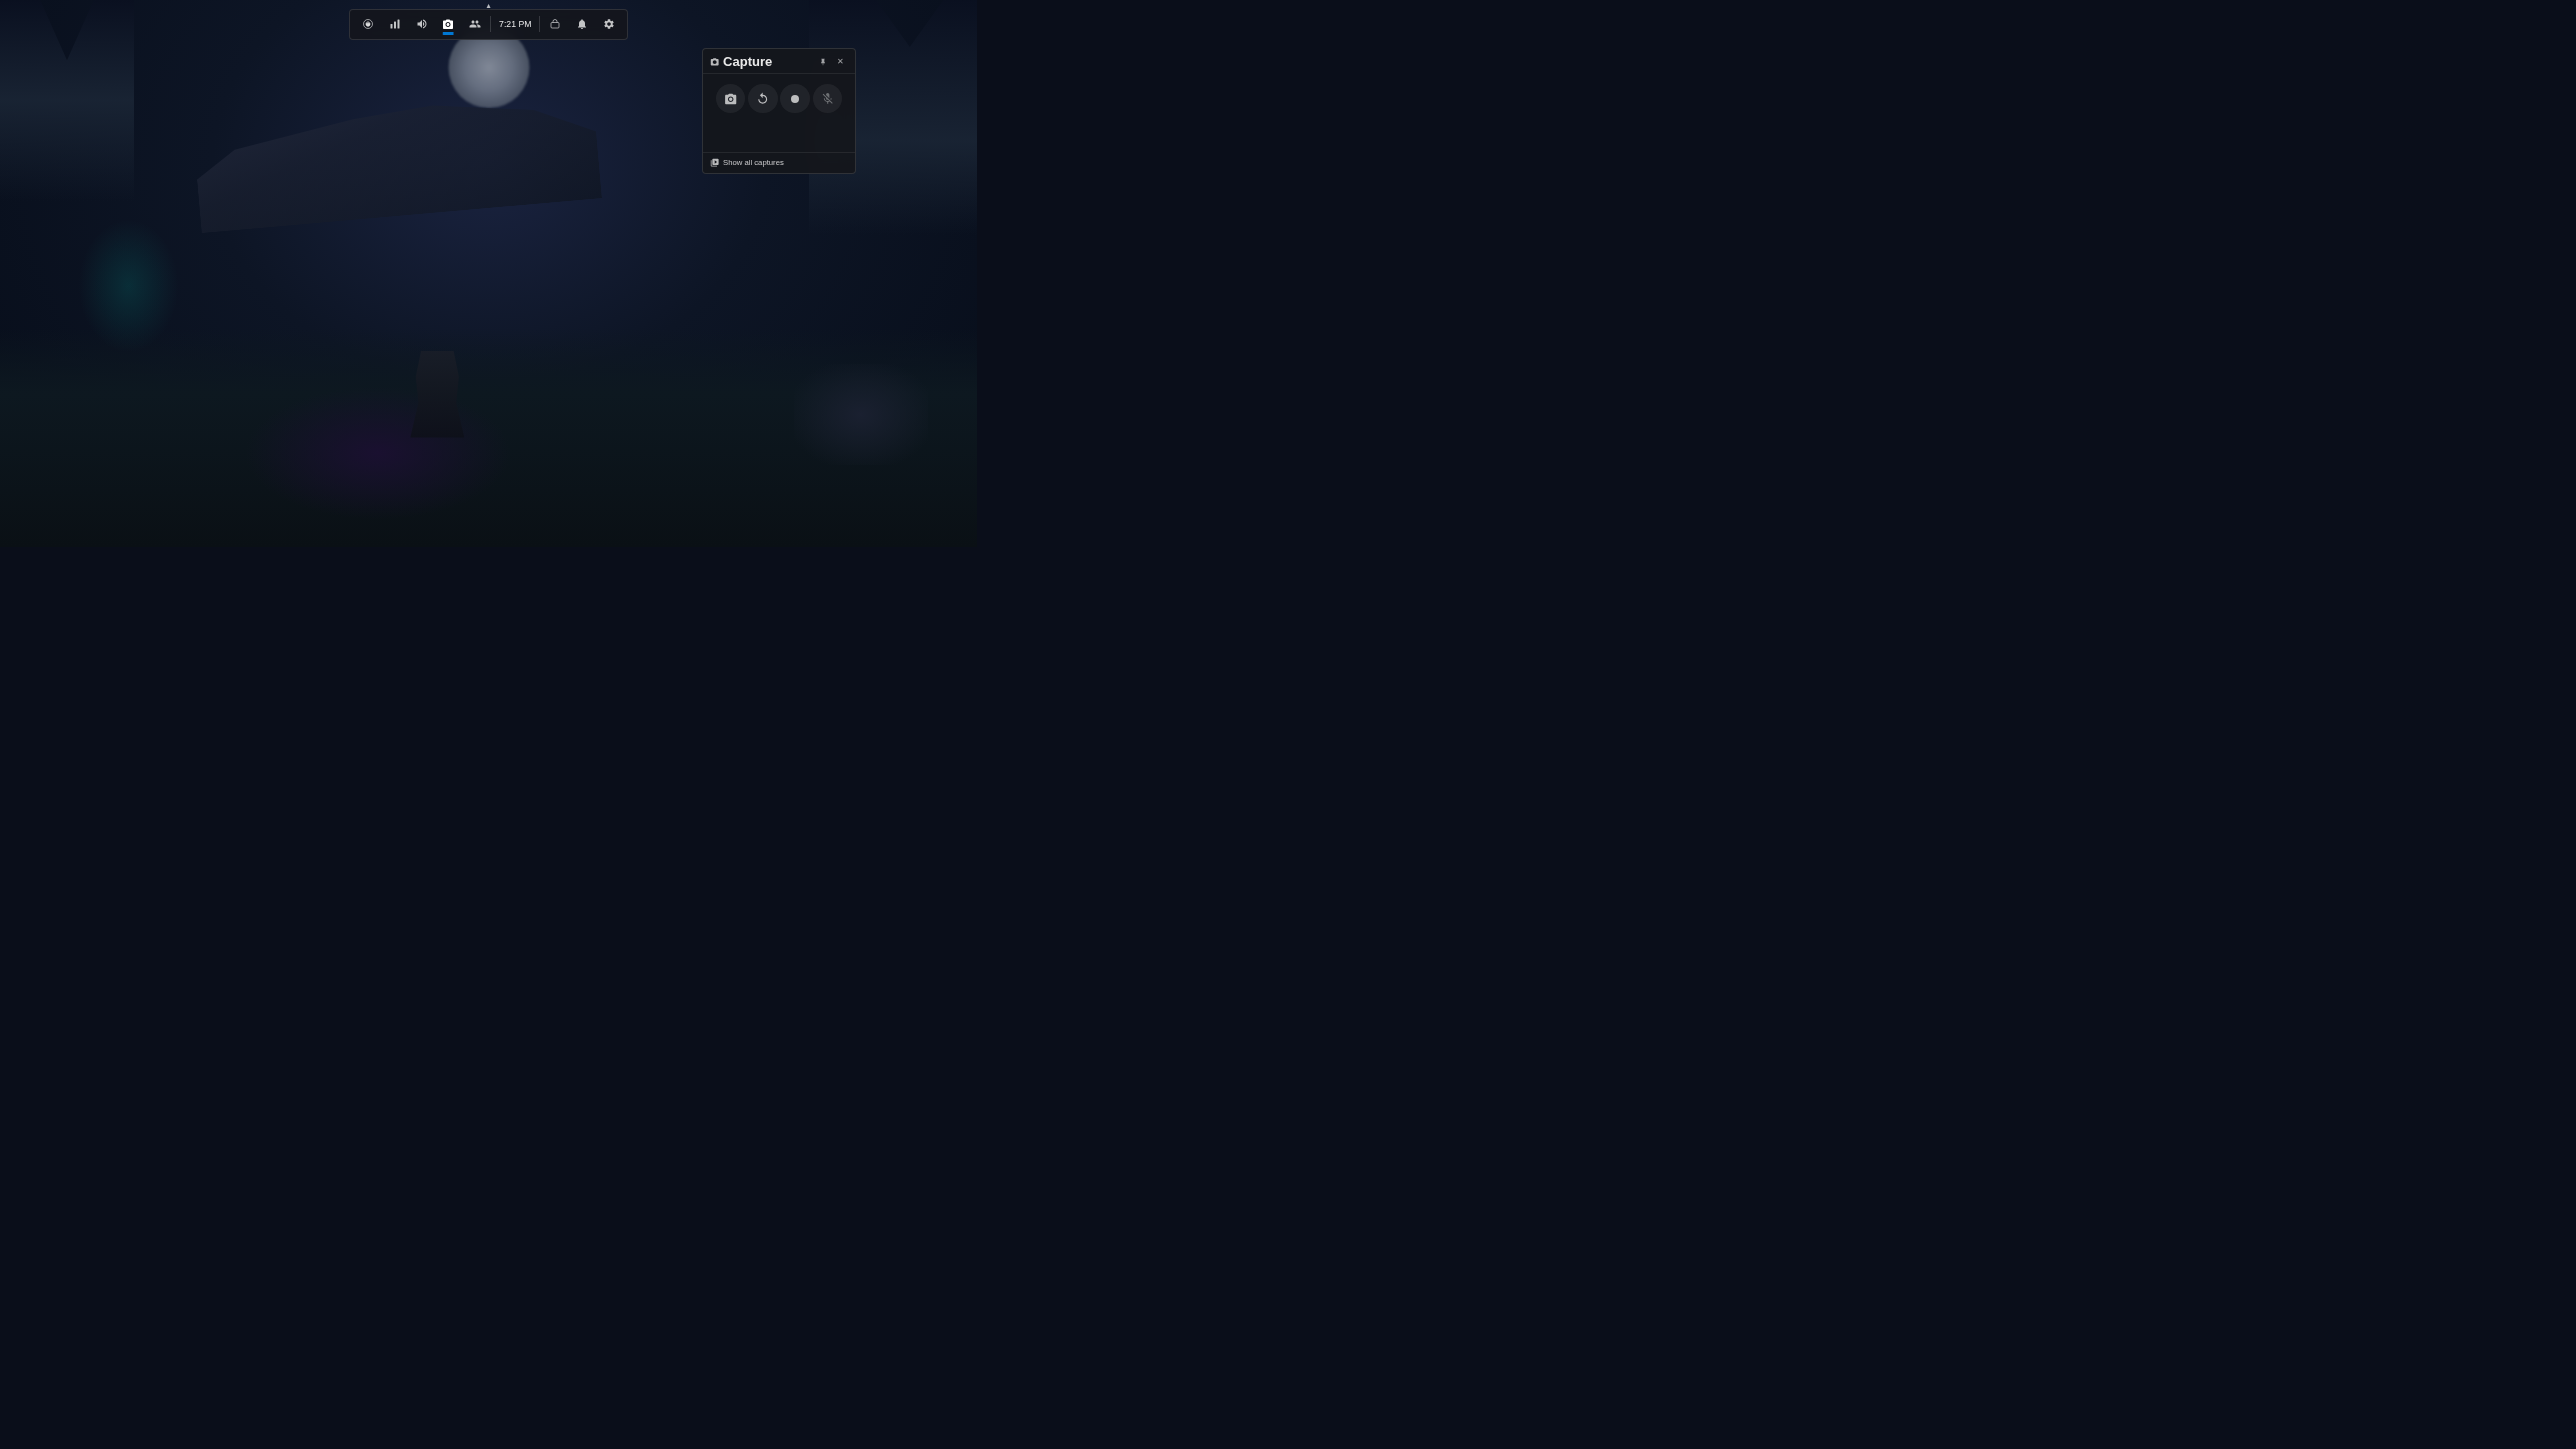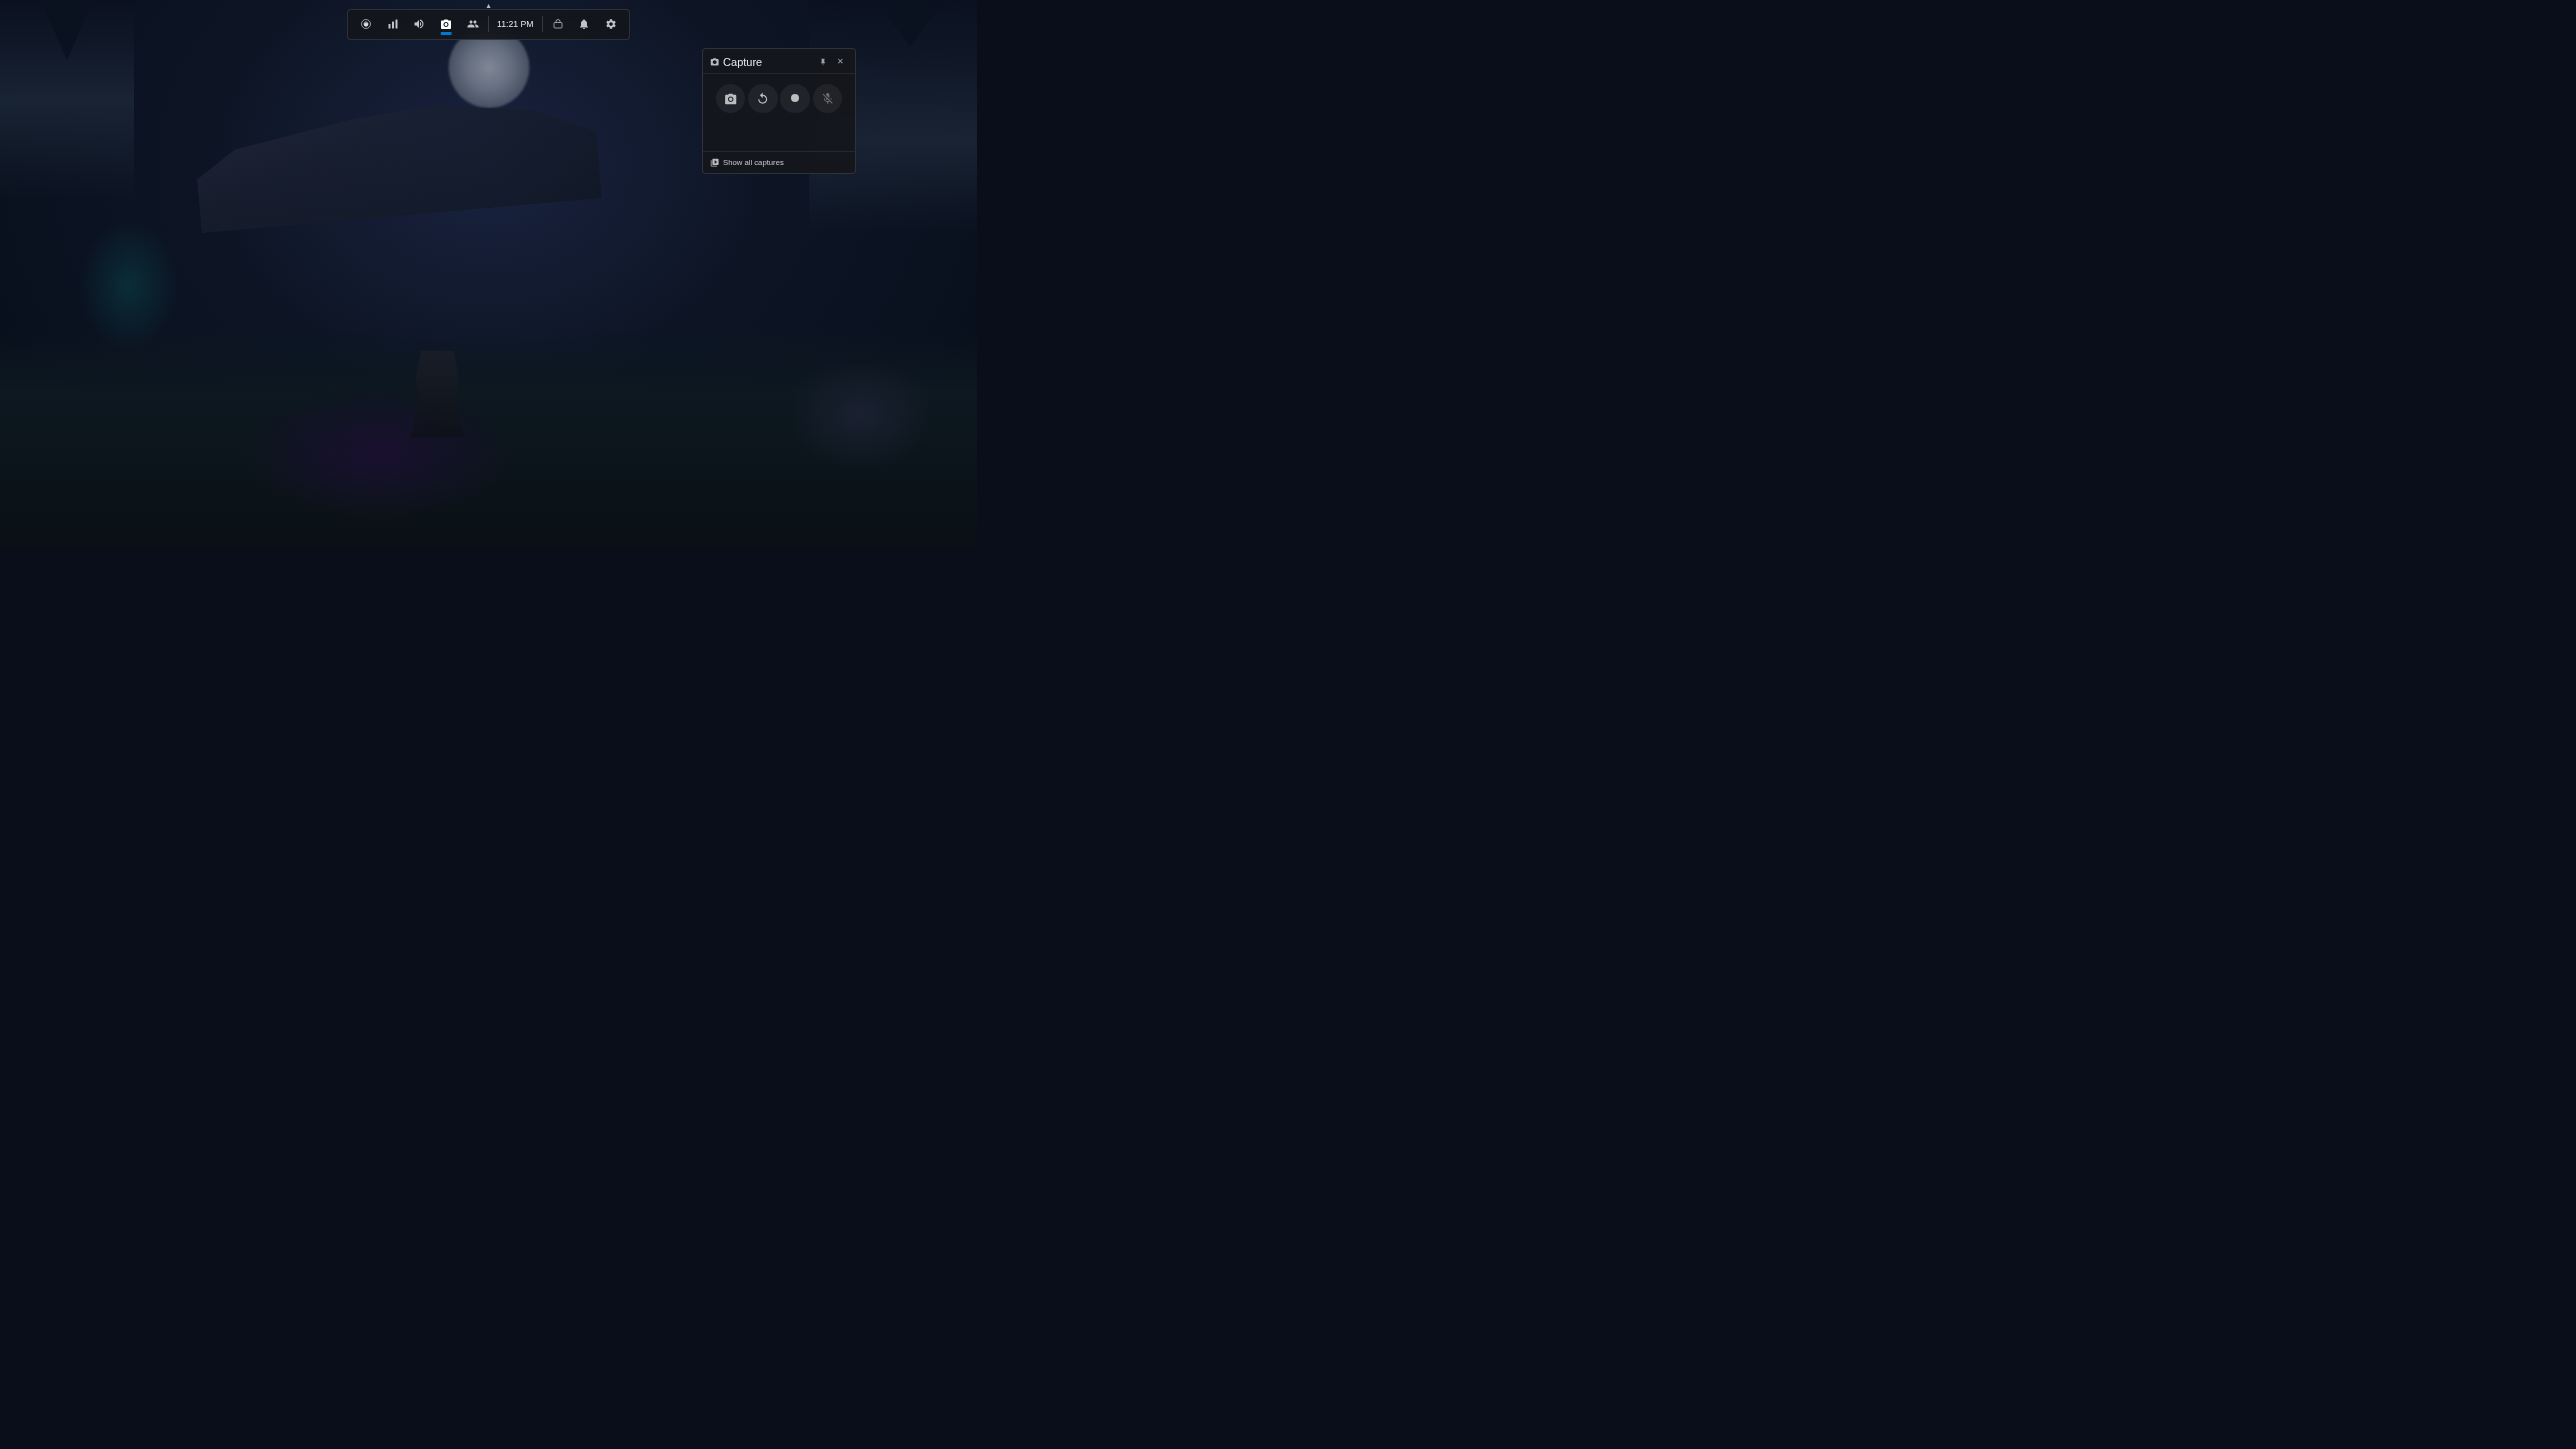--- a/index.html
+++ b/index.html
@@ -227,23 +227,23 @@
       border-bottom: 0.7px solid rgba(255,255,255,0.08);
     }
 
     .capture-title-row {
       display: flex;
       align-items: center;
       gap: 4px;
     }
 
     .capture-title {
-      font-size: 11px;
+      font-size: 13px;
       color: rgba(255,255,255,0.9);
-      font-weight: 400;
+      font-weight: 700;
     }
 
     .capture-header-btns {
       display: flex;
       align-items: center;
       gap: 1.3px;
     }
 
     .capture-header-btn {
       width: 16px;
@@ -376,21 +376,21 @@
     </div>
 
     <div class="toolbar-btn" title="Social">
       <svg class="icon-svg" viewBox="0 0 24 24">
         <path d="M16 11c1.66 0 2.99-1.34 2.99-3S17.66 5 16 5c-1.66 0-3 1.34-3 3s1.34 3 3 3zm-8 0c1.66 0 2.99-1.34 2.99-3S9.66 5 8 5C6.34 5 5 6.34 5 8s1.34 3 3 3zm0 2c-2.33 0-7 1.17-7 3.5V19h14v-2.5c0-2.33-4.67-3.5-7-3.5zm8 0c-.29 0-.62.02-.97.05 1.16.84 1.97 1.97 1.97 3.45V19h6v-2.5c0-2.33-4.67-3.5-7-3.5z"></path>
       </svg>
     </div>
 
     <div class="toolbar-divider"></div>
 
-    <div class="toolbar-time">11:21 PM</div>
+    <div class="toolbar-time">7:21 PM</div>
 
     <div class="toolbar-divider"></div>
 
     <div class="toolbar-btn" title="Broadcast">
       <svg class="icon-svg" viewBox="0 0 24 24">
         <path d="M1 9l2 2c2.88-2.88 6.79-4.08 10.53-3.62l1.19-2.68C9.7 3.73 4.84 5.35 1 9zm14 5c0-1.66-1.34-3-3-3s-3 1.34-3 3 1.34 3 3 3 3-1.34 3-3zm-3 9l3-3h-2v-2c-2.76 0-5-2.24-5-5H6c0 3.7 2.56 6.79 6 7.62V20h-2l3 3z" opacity="0"></path>
         <rect x="4" y="9" width="16" height="11" rx="2" fill="none" stroke="currentColor" stroke-width="1.5"></rect>
         <path d="M8 9V7a4 4 0 018 0v2" fill="none" stroke="currentColor" stroke-width="1.5"></path>
       </svg>
     </div>

